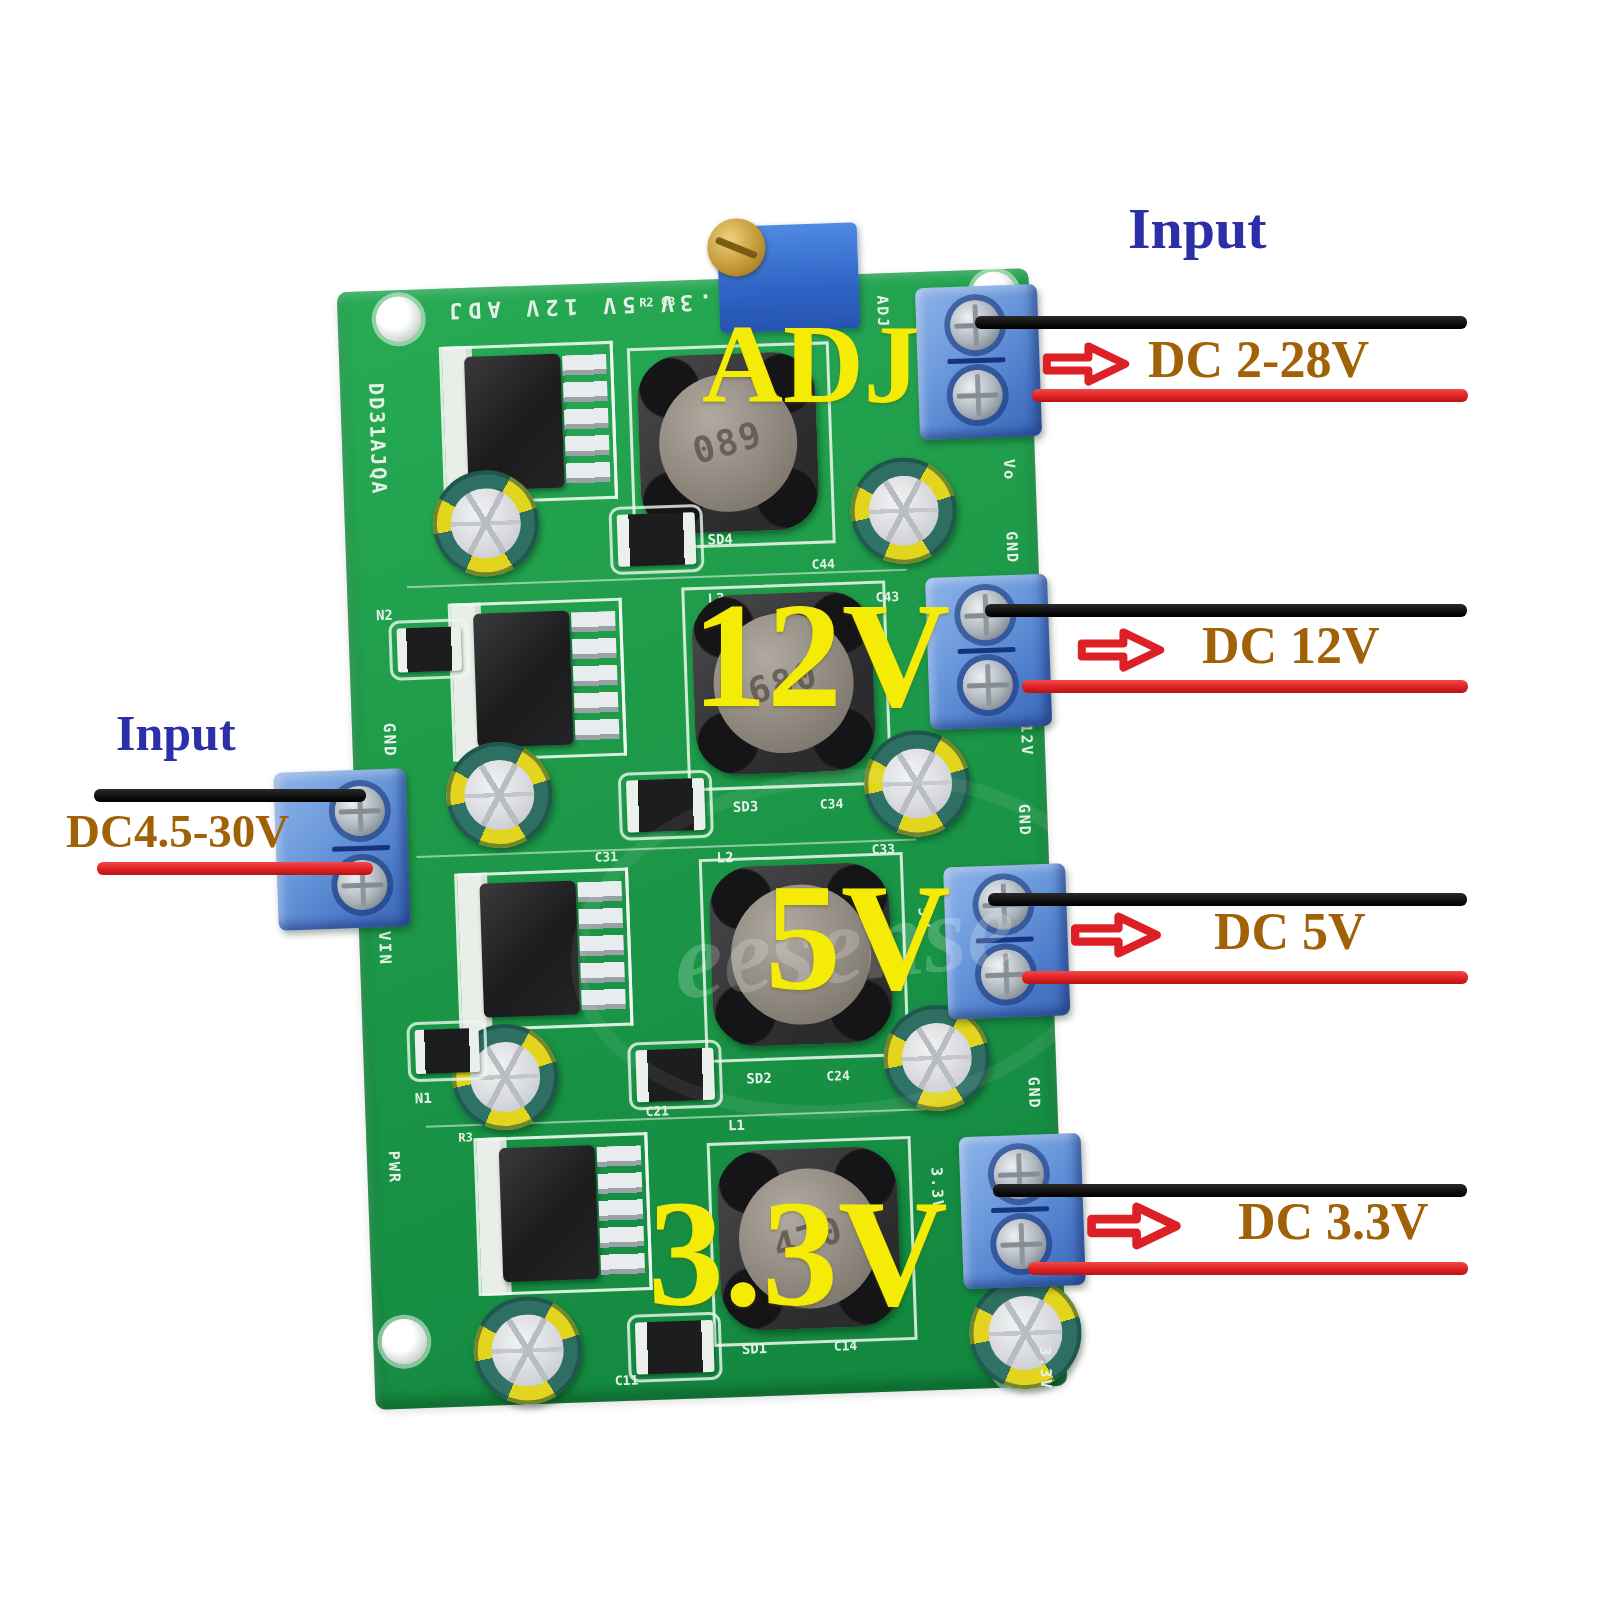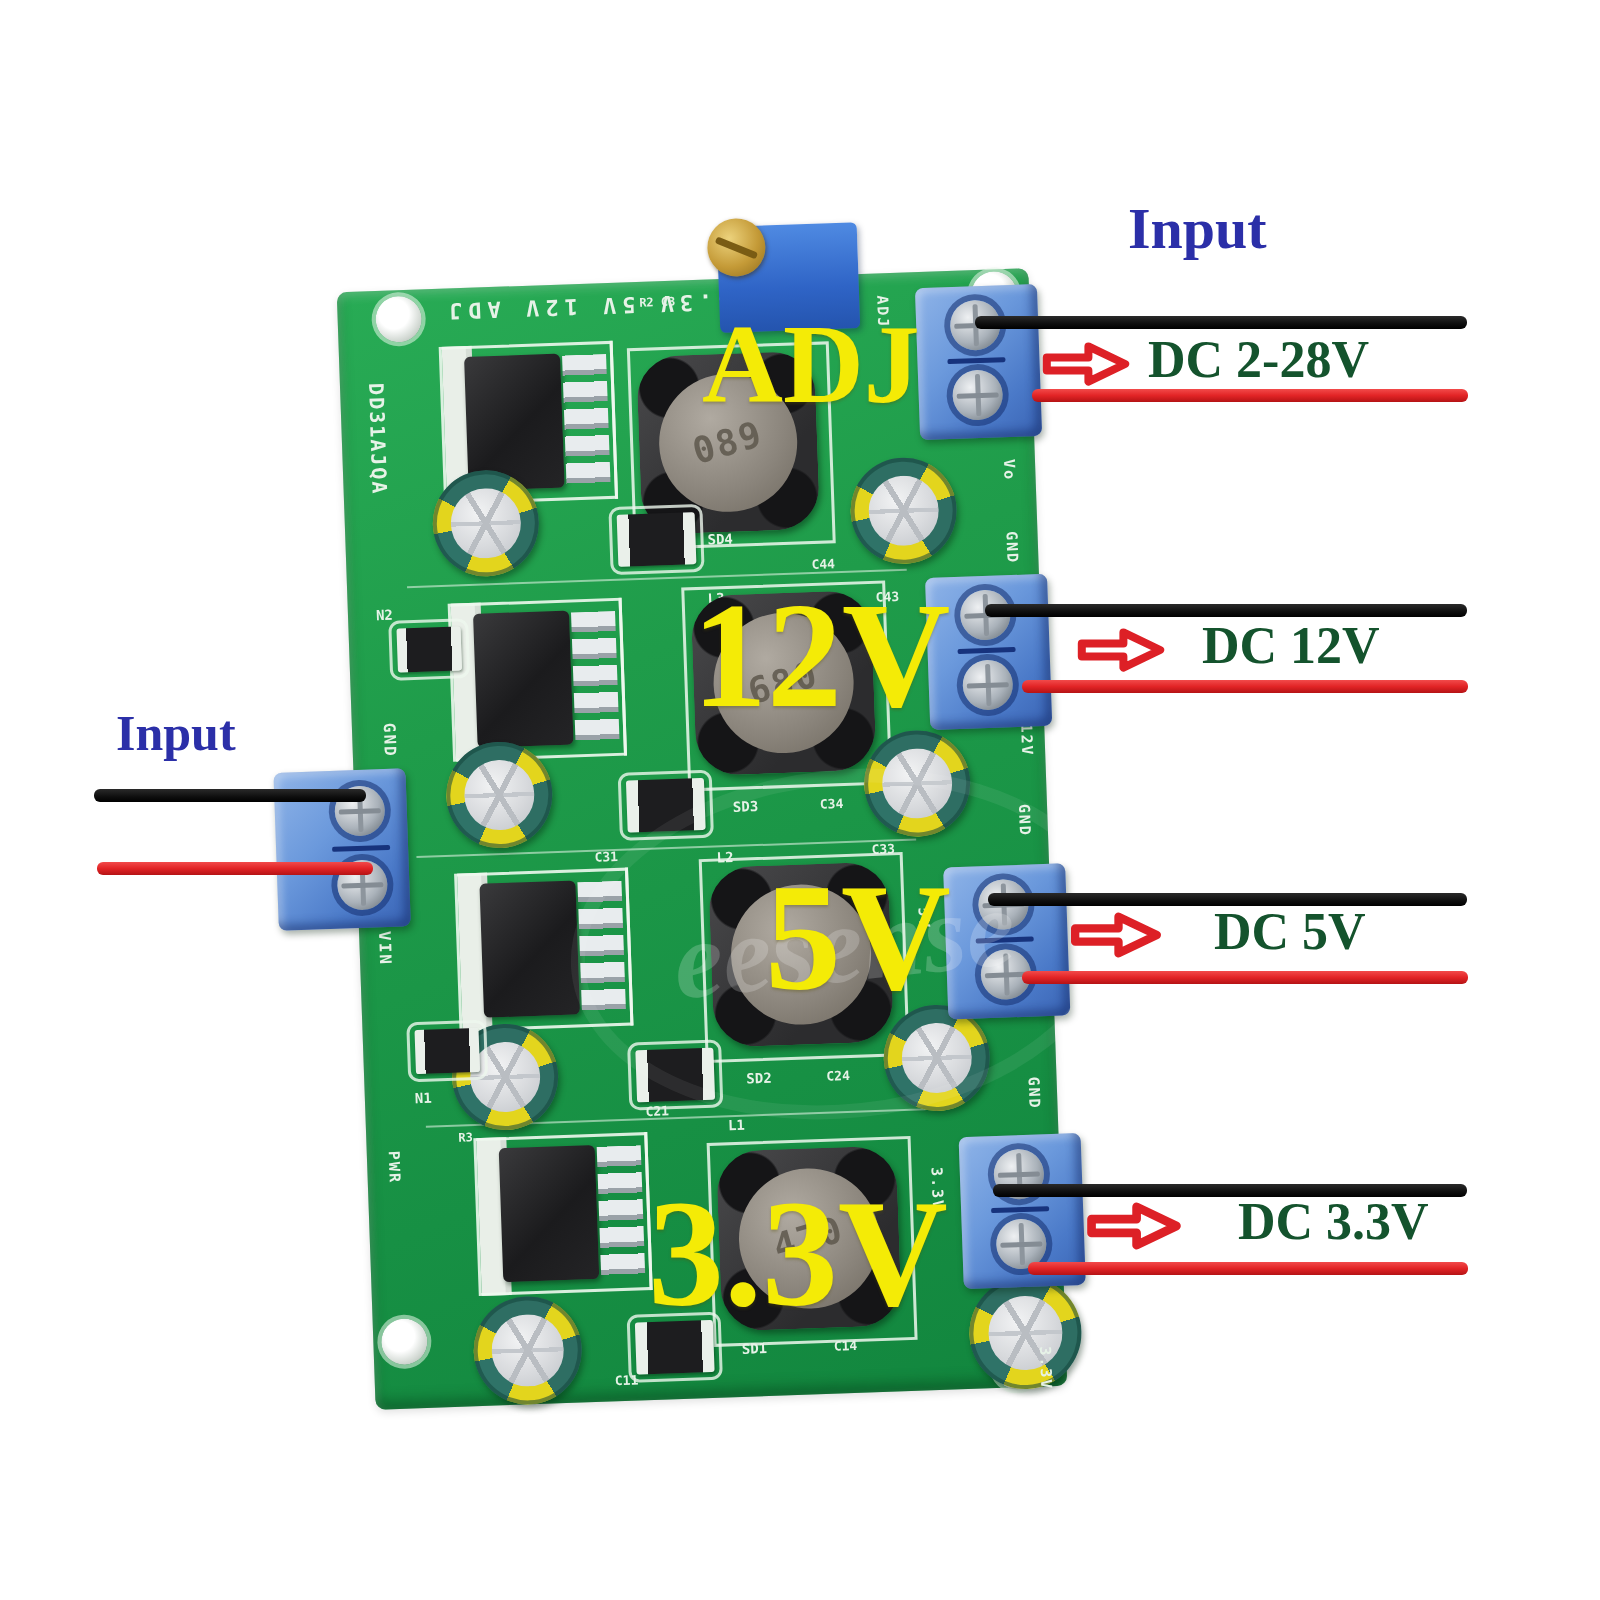--- a/index.html
+++ b/index.html
@@ -78,21 +78,21 @@
   .brass{position:absolute;width:58px;height:58px;border-radius:50%;
          background:radial-gradient(circle at 38% 34%,#ecd27c,#c49a37 55%,#8f6c1c 100%);
          box-shadow:1px 2px 4px rgba(60,40,0,.5);}
   .brass::before{content:"";position:absolute;left:12%;top:44%;width:76%;height:12%;background:#7a5c14;
                  border-radius:3px;transform:rotate(24deg);}
 
   
   .ylabel{position:absolute;color:#f4eb06;font-weight:bold;font-family:"Liberation Serif", serif;
           text-shadow:0 2px 3px rgba(90,80,0,.35);line-height:1;}
   .blue-title{position:absolute;color:#2b2fa8;font-weight:bold;line-height:1;}
-  .red-label{position:absolute;color:#14532d;font-weight:bold;line-height:1;}
+  .red-label{position:absolute;color:#a16207;font-weight:bold;line-height:1;}
   .wire{position:absolute;height:13px;border-radius:6px;}
   .wire.black{background:linear-gradient(180deg,#2a2a2a,#0e0e0e 60%,#000);}
   .wire.red{background:linear-gradient(180deg,#f24a4a,#e22426 50%,#b51315);}
   .arrow-svg{position:absolute;}
 
   .watermark{position:absolute;left:570px;top:770px;width:520px;height:320px;
              color:rgba(255,255,255,.20);font:italic bold 110px "Liberation Serif", serif;
              transform:rotate(-6deg);pointer-events:none;display:flex;align-items:center;justify-content:center;
              border:14px solid rgba(255,255,255,.07);border-radius:50%;}
 </style>
@@ -258,20 +258,21 @@
 
   <div class="watermark">eesense</div>
 
   <div class="ylabel" style="left:702px;top:308px;font-size:112px;">ADJ</div>
   <div class="ylabel" style="left:692px;top:580px;font-size:150px;">12V</div>
   <div class="ylabel" style="left:765px;top:862px;font-size:152px;">5V</div>
   <div class="ylabel" style="left:648px;top:1178px;font-size:152px;">3.3V</div>
 
   <div class="blue-title" style="left:116px;top:708px;font-size:50px;">Input</div>
   <div class="wire black" style="left:94px;top:789px;width:272px;"></div>
+  <div class="red-label" style="left:66px;top:808px;font-size:47px;">DC4.5-30V</div>
   <div class="wire red" style="left:97px;top:862px;width:276px;"></div>
 
   <div class="blue-title" style="left:1128px;top:200px;font-size:58px;">Input</div>
 
   <div class="wire black" style="left:975px;top:316px;width:492px;"></div>
   <svg class="arrow-svg" style="left:1038px;top:340px;" width="96" height="48" viewBox="0 0 110 60">
     <path d="M6 22 H58 V8 L104 30 L58 52 V38 H6 Z" fill="#ffffff" stroke="#dd2026" stroke-width="10" stroke-linejoin="round"></path>
   </svg>
   <div class="red-label" style="left:1148px;top:334px;font-size:52px;">DC 2-28V</div>
   <div class="wire red" style="left:1032px;top:389px;width:436px;"></div>

